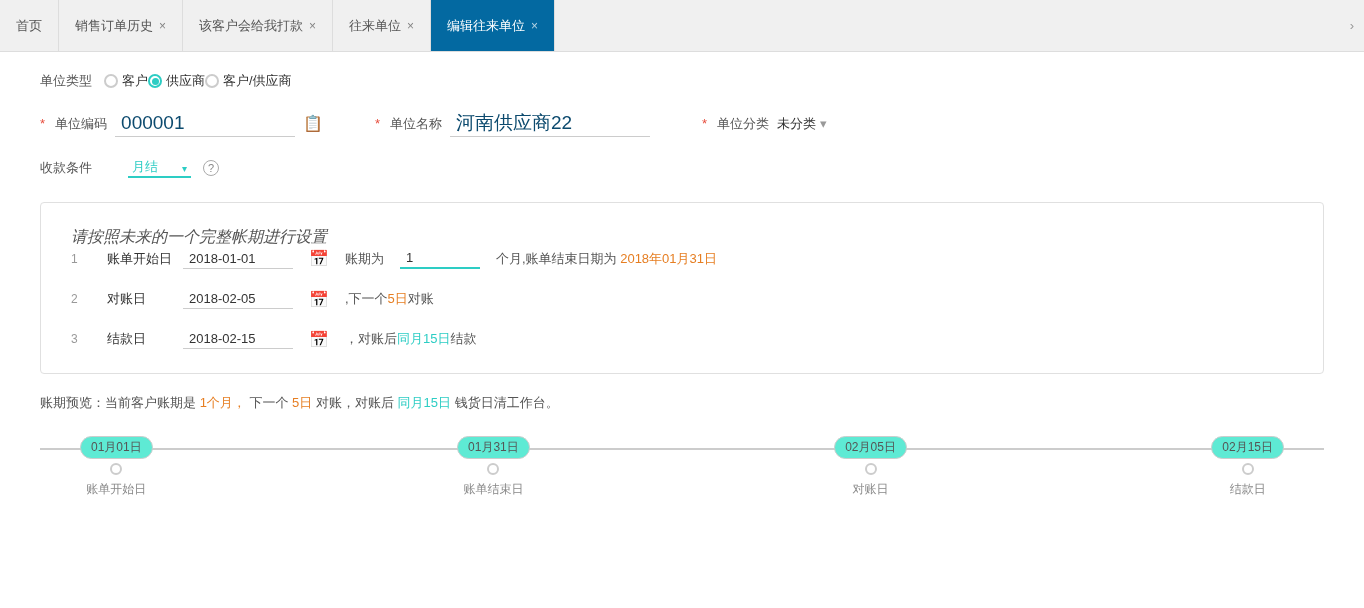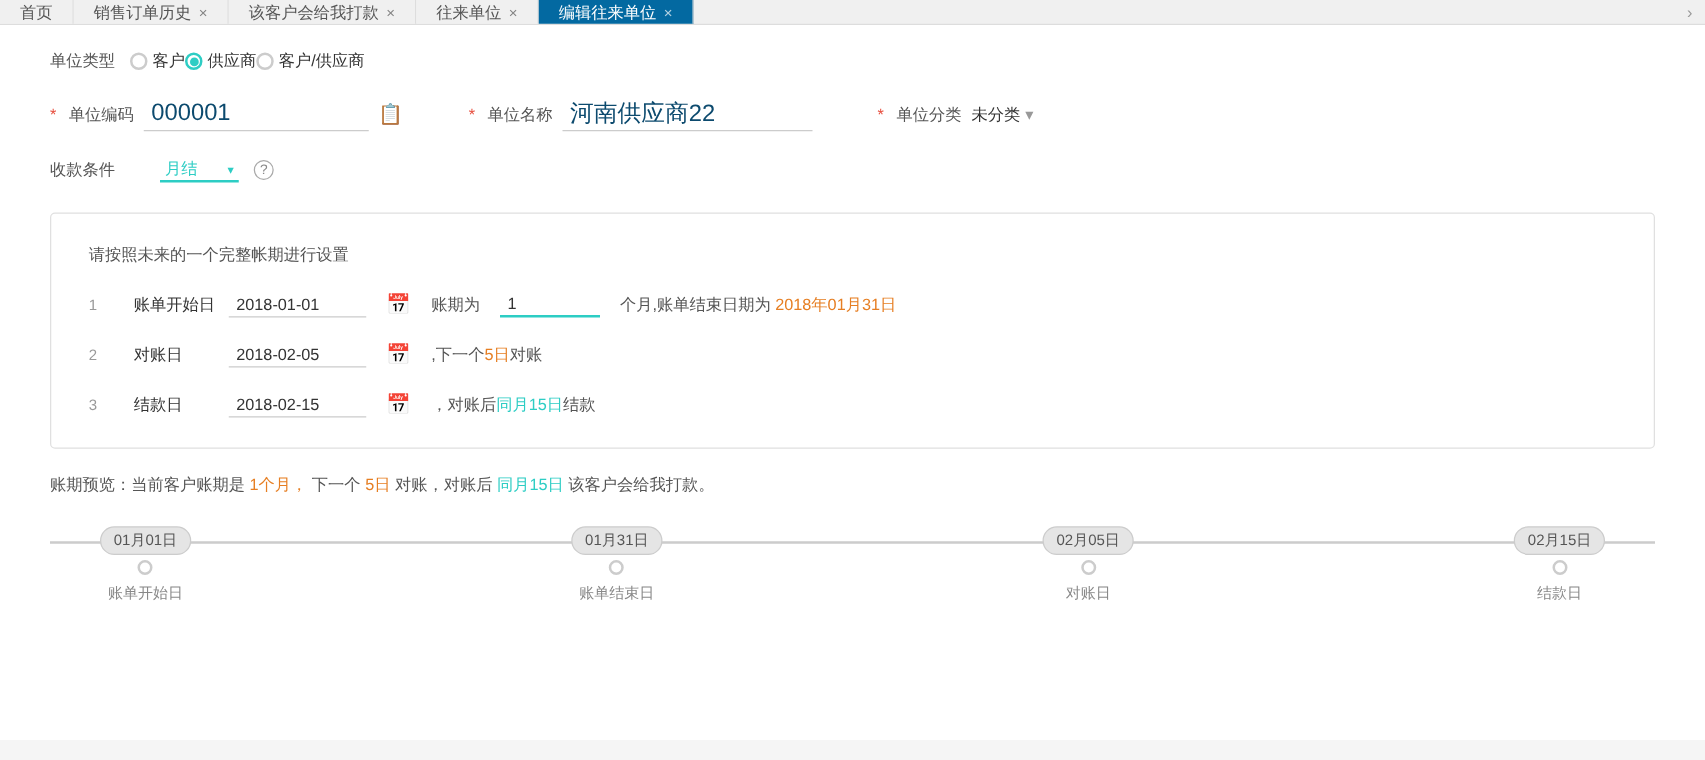--- a/index.html
+++ b/index.html
@@ -4,21 +4,21 @@
   <style>
     * { box-sizing: border-box; margin: 0; padding: 0; }
     body { font-family: "Microsoft YaHei", "PingFang SC", sans-serif; font-size: 13px; background: #f5f5f5; color: #333; }
 
     
     .tab-bar {
       display: flex;
       align-items: stretch;
       background: #f0f0f0;
       border-bottom: 1px solid #ddd;
-      height: 20px;
+      height: 52px;
     }
     .tab-item {
       display: flex;
       align-items: center;
       padding: 0 16px;
       cursor: pointer;
       font-size: 13px;
       color: #555;
       border-right: 1px solid #ddd;
       gap: 6px;
@@ -158,23 +158,23 @@
     }
 
     
     .panel {
       border: 1px solid #e0e0e0;
       border-radius: 4px;
       padding: 24px 30px;
       margin-bottom: 20px;
     }
     .panel-title {
-      font-size: 13px;
-      color: #555;
-      margin-bottom: 20px;
+      font-size: 16px;
+      color: #555;
+      font-style: italic;
     }
     .panel-row {
       display: flex;
       align-items: center;
       margin-bottom: 20px;
       gap: 16px;
     }
     .row-num {
       width: 20px;
       color: #999;
@@ -240,21 +240,21 @@
       z-index: 1;
     }
     .timeline-dot {
       width: 12px;
       height: 12px;
       border-radius: 50%;
       border: 2px solid #ccc;
       background: #fff;
     }
     .timeline-badge {
-      background: #e5e5e5;
+      background: #5eead4;
       border: 1px solid #ccc;
       border-radius: 12px;
       padding: 2px 10px;
       font-size: 12px;
       color: #555;
       white-space: nowrap;
       margin-bottom: 4px;
     }
     .timeline-label {
       font-size: 12px;
@@ -397,21 +397,21 @@
   </div>
 
   <div class="preview-section">
     <div class="preview-text">
       <span>账期预览：当前客户账期是</span>
       <span class="orange-text">1个月，</span>
       <span>下一个</span>
       <span class="orange-text">5日</span>
       <span>对账，对账后</span>
       <span class="teal-text">同月15日</span>
-      <span>该客户会给我打款。</span>
+      <span>钱货日清工作台。</span>
     </div>
 
     <div style="position:relative; padding: 0 40px;">
       <div class="timeline-line"></div>
       <div style="display:flex; align-items:flex-start; justify-content:space-between; position:relative; z-index:1;">
 
         <div class="timeline-point">
           <div class="timeline-badge">01月01日</div>
           <div class="timeline-dot"></div>
           <div class="timeline-label">账单开始日</div>

